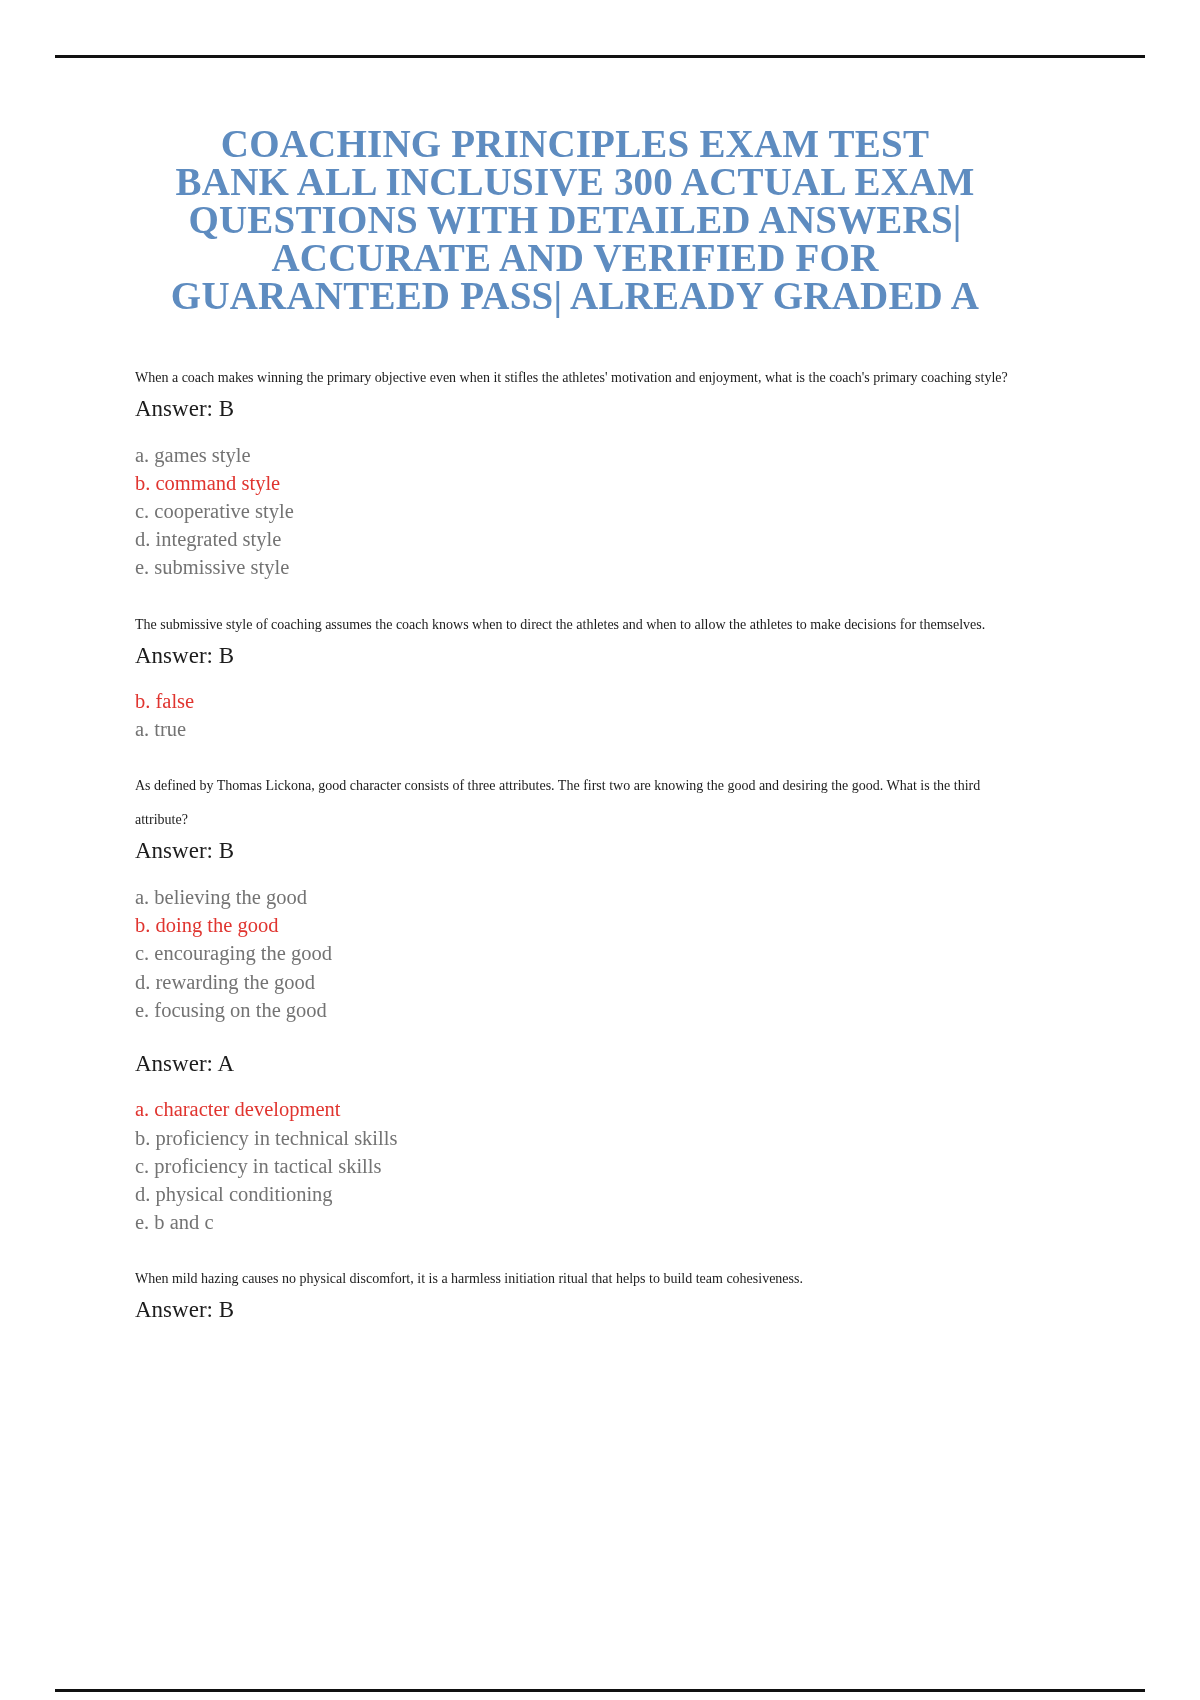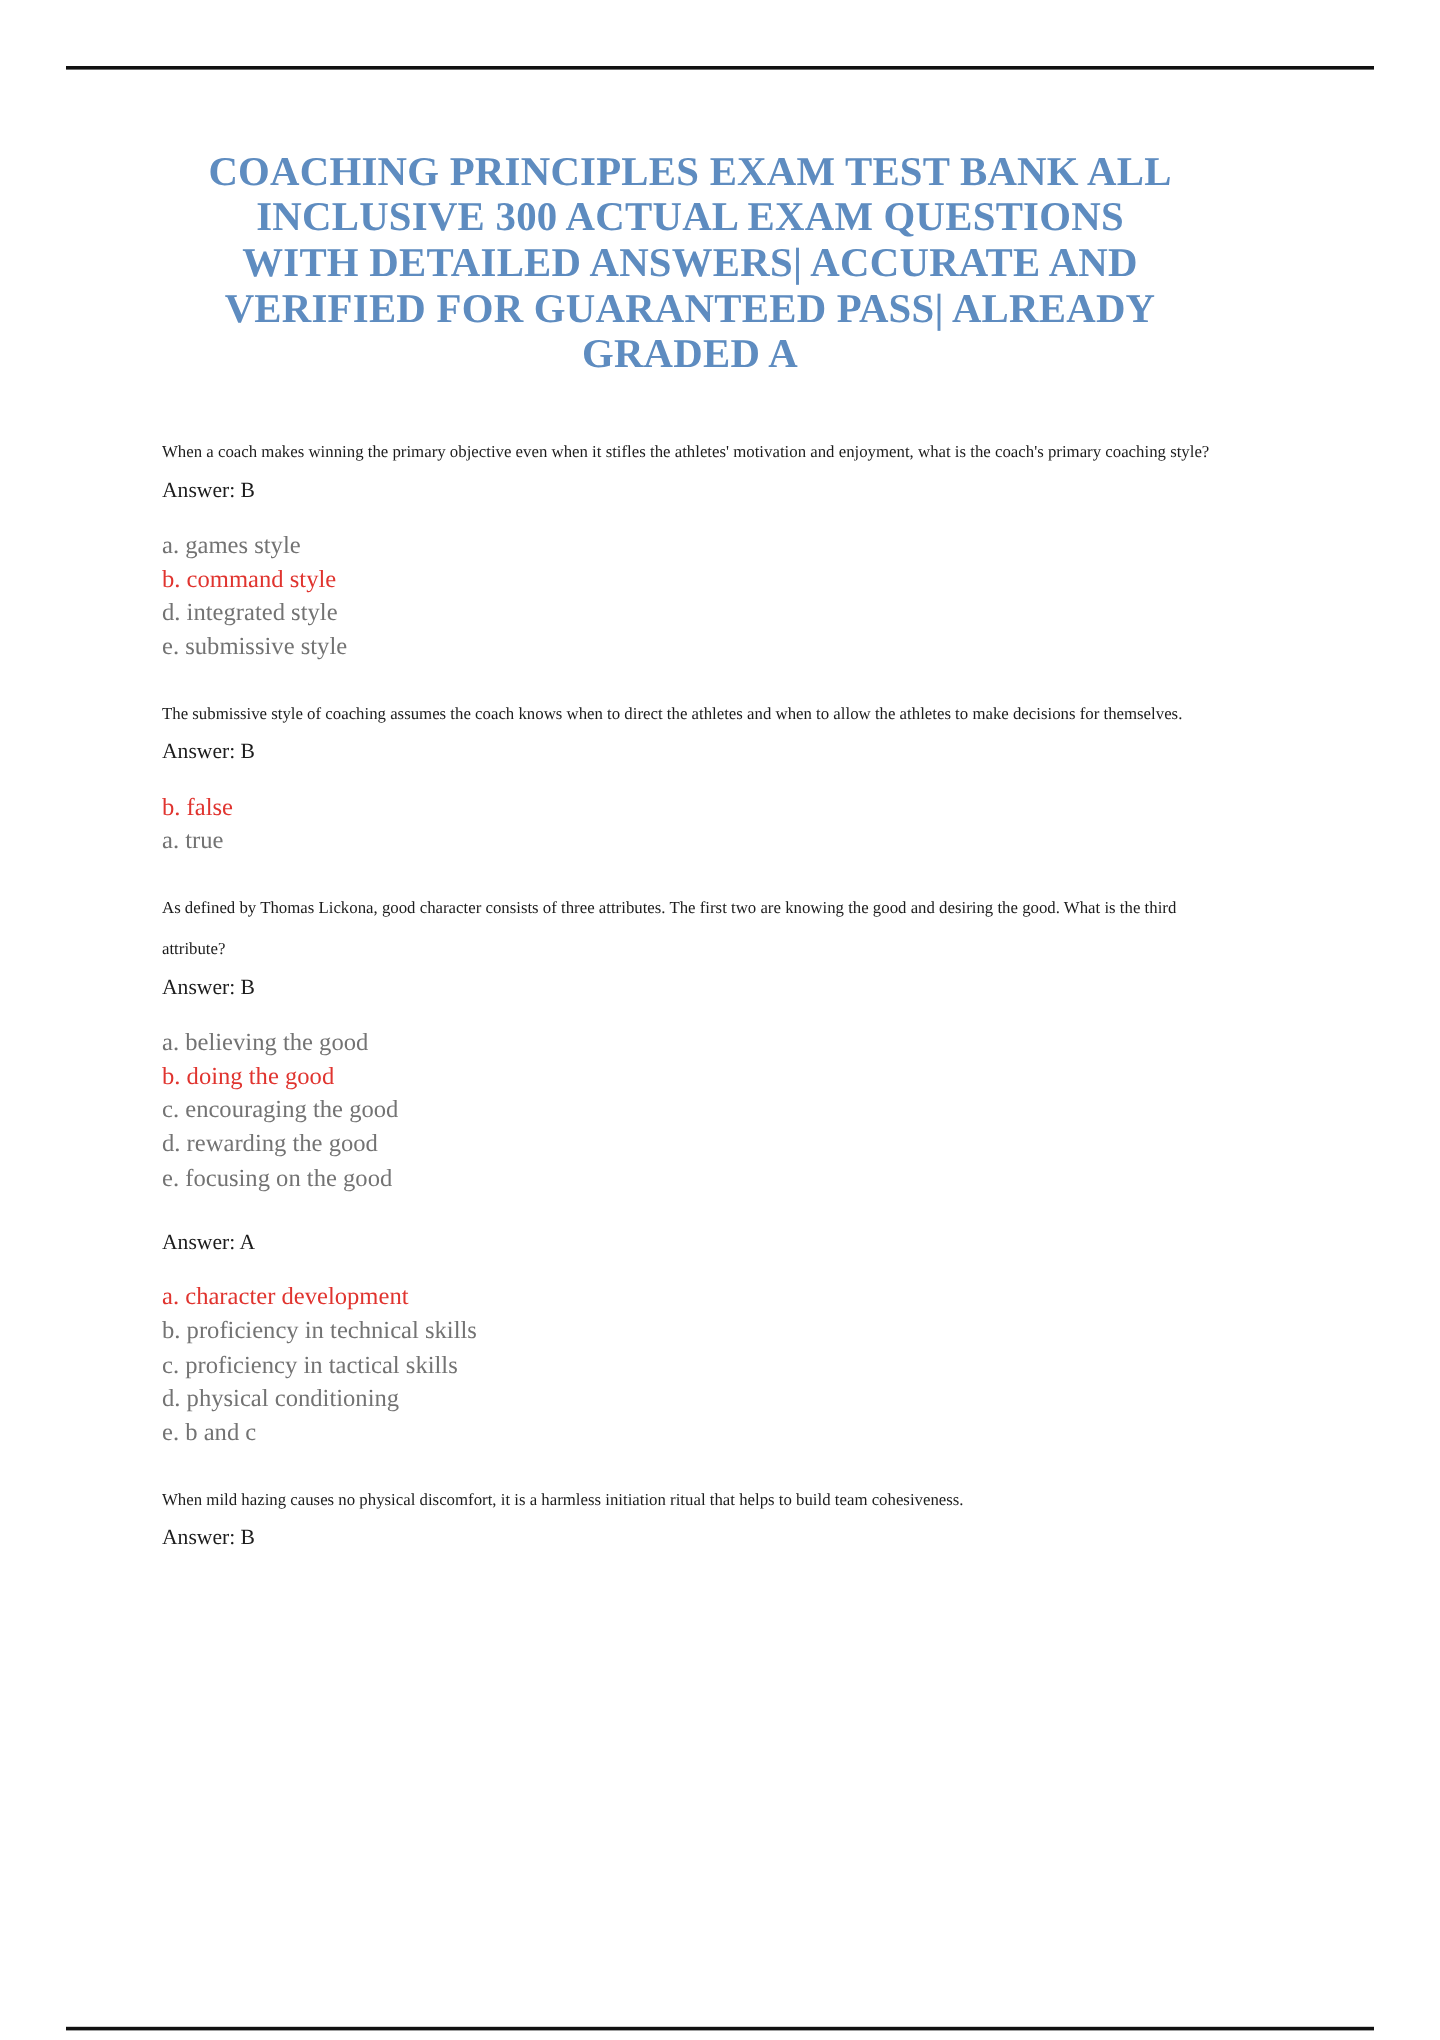--- a/index.html
+++ b/index.html
@@ -36,21 +36,21 @@
   .content {
     position: absolute;
     left: 135px;
     top: 125px;
     width: 880px;
   }
 
   .doc-title {
     color: #5e8cc0;
     font-weight: bold;
-    font-size: 34px;
+    font-size: 39px;
     line-height: 38px;
     text-align: center;
     letter-spacing: 0.2px;
     margin: 0 0 0 0;
     padding: 0 28px;
     text-rendering: optimizeLegibility;
   }
 
   .qa-list {
     margin-top: 46px;
@@ -62,21 +62,21 @@
 
   .q-text {
     font-size: 14px;
     line-height: 34px;
     margin: 0;
     color: #1c1c1c;
     text-align: left;
   }
 
   .q-answer {
-    font-size: 18px;
+    font-size: 23px;
     line-height: 27.5px;
     margin: 0;
     color: #1c1c1c;
   }
 
   .options {
     list-style: none;
     margin: 18px 0 0 0;
     padding: 0;
   }
@@ -102,20 +102,21 @@
 
     <h1 class="doc-title">COACHING PRINCIPLES EXAM TEST BANK ALL INCLUSIVE 300 ACTUAL EXAM QUESTIONS WITH DETAILED ANSWERS| ACCURATE AND VERIFIED FOR GUARANTEED PASS| ALREADY GRADED A</h1>
 
     <div class="qa-list" id="qa-list">
         <div class="qa-block">
           <p class="q-text">When a coach makes winning the primary objective even when it stifles the athletes' motivation and enjoyment, what is the coach's primary coaching style?</p>
           <p class="q-answer">Answer: B</p>
           <ul class="options">
             <li class="option">a. games style</li>
             <li class="option correct">b. command style</li>
+            <li class="option">c. cooperative style</li>
             <li class="option">d. integrated style</li>
             <li class="option">e. submissive style</li>
           </ul>
         </div>
         <div class="qa-block">
           <p class="q-text">The submissive style of coaching assumes the coach knows when to direct the athletes and when to allow the athletes to make decisions for themselves.</p>
           <p class="q-answer">Answer: B</p>
           <ul class="options">
             <li class="option correct">b. false</li>
             <li class="option">a. true</li>

